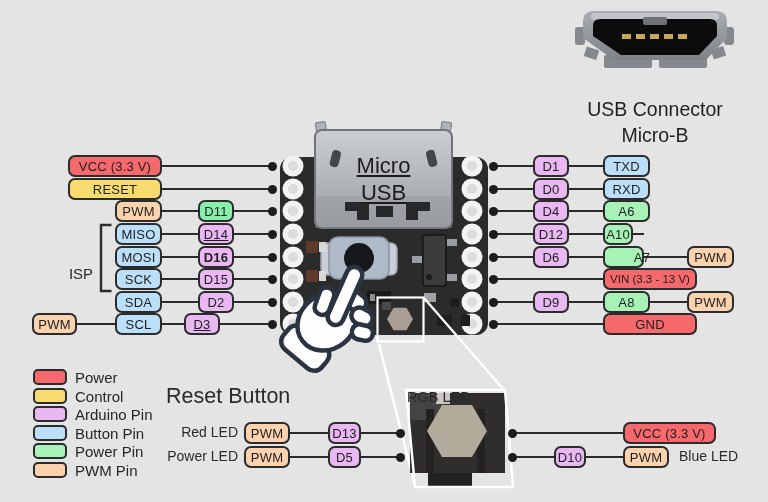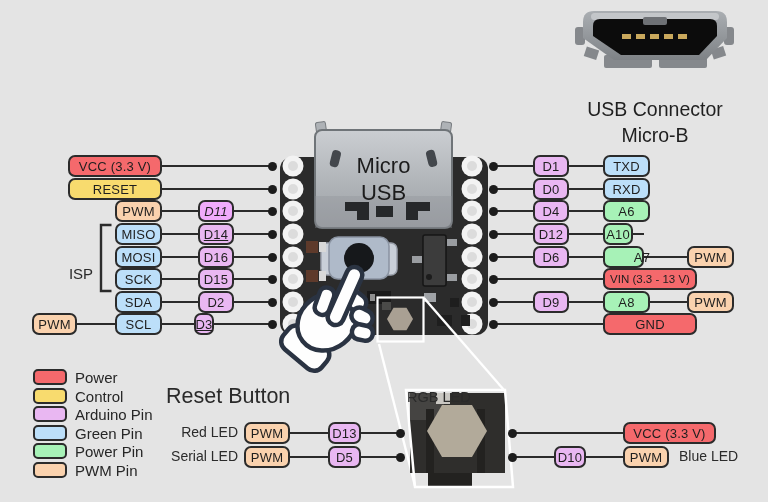--- a/index.html
+++ b/index.html
@@ -1,20 +1,20 @@
 <!DOCTYPE html>
 <html><head>
 <meta charset="utf-8">
 <style>
   html,body{margin:0;padding:0;background:#E4E4E4;}
   .stage{position:relative;width:768px;height:502px;background:#E4E4E4;overflow:hidden;
          font-family:"Liberation Sans",sans-serif;}
   svg.layer{position:absolute;left:0;top:0;z-index:1;}
   .txt{position:absolute;z-index:3;color:#252525;font-weight:500;white-space:nowrap;margin-top:16px;}
-  .usb-board-label{left:315px;top:136px;width:137px;text-align:center;font-size:22px;line-height:27px;color:#1C1C1C;}
+  .usb-board-label{left:315px;top:136px;width:137px;text-align:center;font-size:22px;line-height:27px;color:#1C1C1C;text-decoration:underline;}
   .usb-callout-title{left:552px;top:80px;width:206px;text-align:center;font-size:19.5px;line-height:26px;color:#1F1F1F;}
   .reset-label{left:166px;top:368px;font-size:21.5px;color:#2A2A2A;}
   .rgbled-label{left:407px;top:373px;font-size:14.5px;color:#2A2A2A;}
   .isp-label{left:64px;top:249px;width:34px;text-align:center;font-size:15px;color:#2A2A2A;}
   .pinbox{position:absolute;z-index:3;box-sizing:border-box;height:22px;border:2.3px solid #2B2B2B;
           border-radius:7px;display:flex;align-items:center;justify-content:center;color:#1E1E1E;
           font-weight:500;font-size:13px;letter-spacing:.2px;}
   .pinbox.long{font-size:11.5px;letter-spacing:0;}
   .wire{position:absolute;height:2.2px;background:#2B2B2B;z-index:2;}
   .dot{position:absolute;width:9px;height:9px;border-radius:50%;background:#1C1C1C;z-index:3;}
@@ -202,62 +202,62 @@
       <div class="legend-item">
         <span class="swatch" style="background: rgb(248, 219, 110);"></span>
         <span class="legend-label">Control</span>
       </div>
       <div class="legend-item">
         <span class="swatch" style="background: rgb(233, 183, 242);"></span>
         <span class="legend-label">Arduino Pin</span>
       </div>
       <div class="legend-item">
         <span class="swatch" style="background: rgb(188, 223, 249);"></span>
-        <span class="legend-label">Green Pin</span>
+        <span class="legend-label">Button Pin</span>
       </div>
       <div class="legend-item">
         <span class="swatch" style="background: rgb(167, 242, 183);"></span>
         <span class="legend-label">Power Pin</span>
       </div>
       <div class="legend-item">
         <span class="swatch" style="background: rgb(250, 210, 174);"></span>
         <span class="legend-label">PWM Pin</span>
       </div>
     </div>
 <div class="wire" style="left: 74px; top: 165px; width: 198px;"></div>
     <div class="dot" style="left: 267.5px; top: 161.5px;"></div>
     <div class="pinbox" style="left: 68px; top: 155px; width: 94px; background: rgb(245, 105, 108);">VCC (3.3 V)</div>
     <div class="wire" style="left: 74px; top: 188px; width: 198px;"></div>
     <div class="dot" style="left: 267.5px; top: 184.5px;"></div>
     <div class="pinbox" style="left: 68px; top: 178px; width: 94px; background: rgb(248, 219, 110);">RESET</div>
     <div class="wire" style="left: 121px; top: 210px; width: 151px;"></div>
     <div class="dot" style="left: 267.5px; top: 206.5px;"></div>
     <div class="pinbox" style="left: 115px; top: 200px; width: 47px; background: rgb(250, 210, 174);">PWM</div>
-    <div class="pinbox" style="left: 198px; top: 200px; width: 36px; background: #f0abfc; font-style: italic;">D11</div>
+    <div class="pinbox" style="left: 198px; top: 200px; width: 36px; background: #86efac;">D11</div>
     <div class="wire" style="left: 121px; top: 233px; width: 151px;"></div>
     <div class="dot" style="left: 267.5px; top: 229.5px;"></div>
     <div class="pinbox" style="left: 115px; top: 223px; width: 47px; background: rgb(188, 223, 249);">MISO</div>
     <div class="pinbox" style="left: 198px; top: 223px; width: 36px; background: rgb(233, 183, 242); text-decoration: underline;">D14</div>
     <div class="wire" style="left: 121px; top: 256px; width: 151px;"></div>
     <div class="dot" style="left: 267.5px; top: 252.5px;"></div>
     <div class="pinbox" style="left: 115px; top: 246px; width: 47px; background: rgb(188, 223, 249);">MOSI</div>
-    <div class="pinbox" style="left: 198px; top: 246px; width: 36px; background: rgb(233, 183, 242);">D16</div>
+    <div class="pinbox" style="left: 198px; top: 246px; width: 36px; background: rgb(233, 183, 242); font-weight: bold;">D16</div>
     <div class="wire" style="left: 121px; top: 278px; width: 151px;"></div>
     <div class="dot" style="left: 267.5px; top: 274.5px;"></div>
     <div class="pinbox" style="left: 115px; top: 268px; width: 47px; background: rgb(188, 223, 249);">SCK</div>
     <div class="pinbox" style="left: 198px; top: 268px; width: 36px; background: rgb(233, 183, 242);">D15</div>
     <div class="wire" style="left: 121px; top: 301px; width: 151px;"></div>
     <div class="dot" style="left: 267.5px; top: 297.5px;"></div>
     <div class="pinbox" style="left: 115px; top: 291px; width: 47px; background: rgb(188, 223, 249);">SDA</div>
     <div class="pinbox" style="left: 198px; top: 291px; width: 36px; background: rgb(233, 183, 242);">D2</div>
     <div class="wire" style="left: 38px; top: 323px; width: 234px;"></div>
     <div class="dot" style="left: 267.5px; top: 319.5px;"></div>
     <div class="pinbox" style="left: 32px; top: 313px; width: 45px; background: rgb(250, 210, 174);">PWM</div>
     <div class="pinbox" style="left: 115px; top: 313px; width: 47px; background: rgb(188, 223, 249);">SCL</div>
-    <div class="pinbox" style="left: 194px; top: 313px; width: 20px; background: rgb(233, 183, 242); text-decoration: underline;">D3</div>
+    <div class="pinbox" style="left: 184px; top: 313px; width: 36px; background: rgb(233, 183, 242); text-decoration: underline;">D3</div>
     <div class="wire" style="left: 493px; top: 165px; width: 151px;"></div>
     <div class="dot" style="left: 488.5px; top: 161.5px;"></div>
     <div class="pinbox" style="left: 533px; top: 155px; width: 36px; background: rgb(233, 183, 242);">D1</div>
     <div class="pinbox" style="left: 603px; top: 155px; width: 47px; background: rgb(188, 223, 249);">TXD</div>
     <div class="wire" style="left: 493px; top: 188px; width: 151px;"></div>
     <div class="dot" style="left: 488.5px; top: 184.5px;"></div>
     <div class="pinbox" style="left: 533px; top: 178px; width: 36px; background: rgb(233, 183, 242);">D0</div>
     <div class="pinbox" style="left: 603px; top: 178px; width: 47px; background: rgb(188, 223, 249);">RXD</div>
     <div class="wire" style="left: 493px; top: 210px; width: 151px;"></div>
     <div class="dot" style="left: 488.5px; top: 206.5px;"></div>
@@ -281,21 +281,21 @@
     <div class="pinbox" style="left: 603px; top: 291px; width: 47px; background: rgb(167, 242, 183);">A8</div>
     <div class="pinbox" style="left: 687px; top: 291px; width: 47px; background: rgb(250, 210, 174);">PWM</div>
     <div class="wire" style="left: 493px; top: 323px; width: 198px;"></div>
     <div class="dot" style="left: 488.5px; top: 319.5px;"></div>
     <div class="pinbox" style="left: 603px; top: 313px; width: 94px; background: rgb(245, 105, 108);">GND</div>
     <div class="lead" style="left: 128px; width: 110px; text-align: right; top: 424px;">Red LED</div>
     <div class="wire" style="left: 250px; top: 432px; width: 150px;"></div>
     <div class="dot" style="left: 395.5px; top: 428.5px;"></div>
     <div class="pinbox" style="left: 244px; top: 422px; width: 46px; background: rgb(250, 210, 174);">PWM</div>
     <div class="pinbox" style="left: 328px; top: 422px; width: 33px; background: rgb(233, 183, 242);">D13</div>
-    <div class="lead" style="left: 128px; width: 110px; text-align: right; top: 448px;">Serial LED</div>
+    <div class="lead" style="left: 128px; width: 110px; text-align: right; top: 448px;">Power LED</div>
     <div class="wire" style="left: 250px; top: 456px; width: 150px;"></div>
     <div class="dot" style="left: 395.5px; top: 452.5px;"></div>
     <div class="pinbox" style="left: 244px; top: 446px; width: 46px; background: rgb(250, 210, 174);">PWM</div>
     <div class="pinbox" style="left: 328px; top: 446px; width: 33px; background: rgb(233, 183, 242);">D5</div>
     <div class="wire" style="left: 512px; top: 432px; width: 117px;"></div>
     <div class="dot" style="left: 507.5px; top: 428.5px;"></div>
     <div class="pinbox" style="left: 623px; top: 422px; width: 93px; background: rgb(245, 105, 108);">VCC (3.3 V)</div>
     <div class="wire" style="left: 512px; top: 456px; width: 117px;"></div>
     <div class="dot" style="left: 507.5px; top: 452.5px;"></div>
     <div class="pinbox" style="left: 554px; top: 446px; width: 32px; background: rgb(233, 183, 242);">D10</div>

